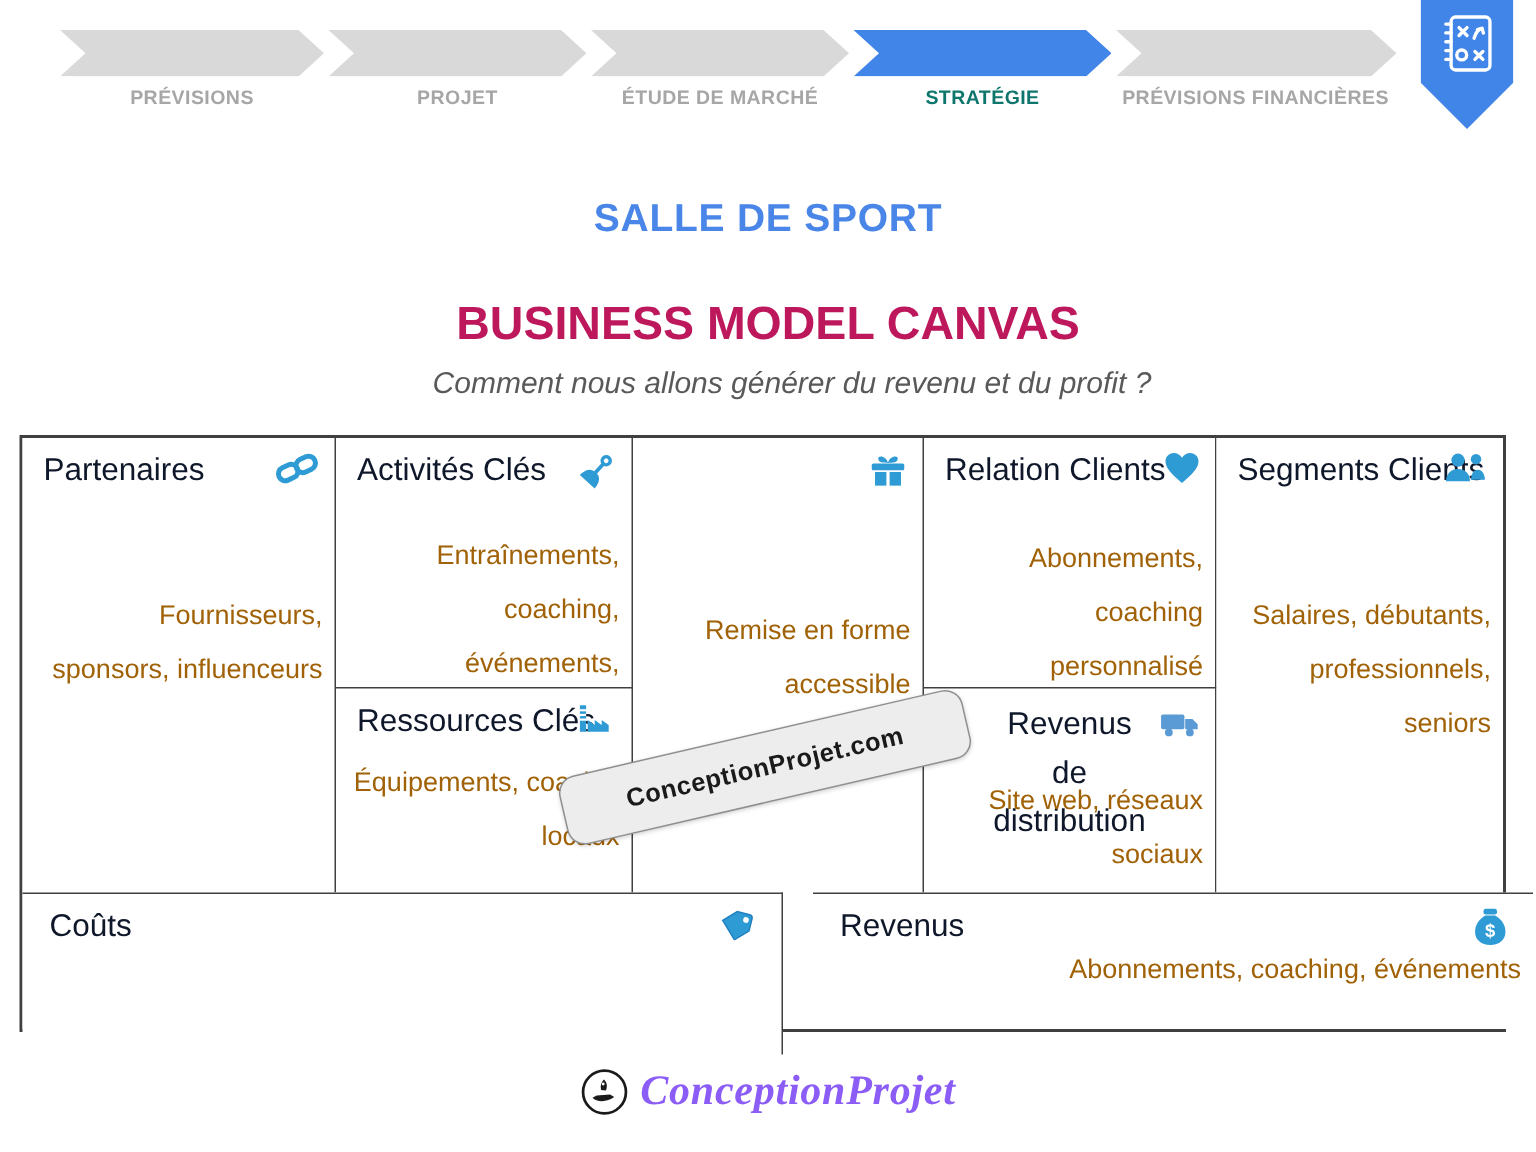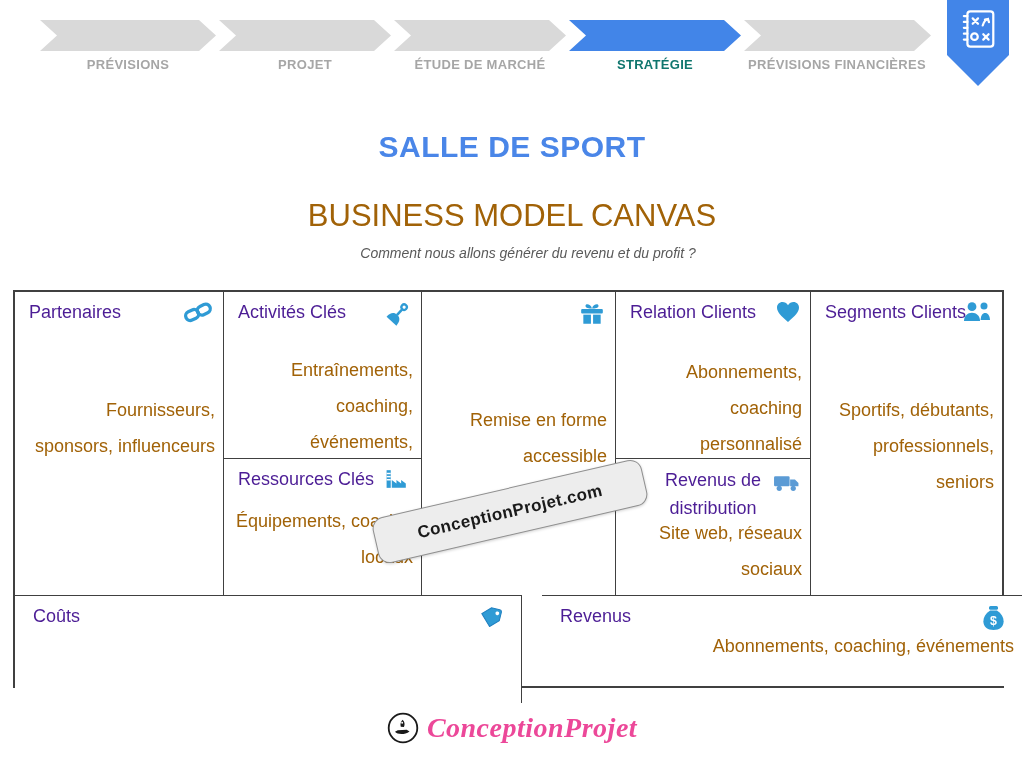--- a/index.html
+++ b/index.html
@@ -15,50 +15,50 @@
     font-size:13px; font-weight:bold; color:#a6a6a6; letter-spacing:.3px; }
   .step-label.active { color:#0f766e; }
 
   
   .badge { position:absolute; left:947px; top:0; width:62px; height:86px; background:#4285e8;
     clip-path: polygon(0 0, 100% 0, 100% 64%, 50% 100%, 0 64%); }
   .badge svg { position:absolute; left:13px; top:9px; }
 
   
   .title-main { position:absolute; left:0; top:130px; width:1024px; text-align:center;
-    font-size:30px; font-weight:bold; color:#4a86e8; letter-spacing:.5px; }
+    font-size:26px; font-weight:bold; color:#4a86e8; letter-spacing:.5px; }
   .title-sub { position:absolute; left:0; top:198px; width:1024px; text-align:center;
-    font-size:31px; font-weight:normal; color:#a16207; }
+    font-size:31px; font-weight:bold; color:#be185d; }
   .tagline { position:absolute; left:0; top:245px; width:1024px; text-align:center;
-    font-size:14px; font-style:italic; color:#595959;padding-left:32px; }
+    font-size:20px; font-style:italic; color:#595959;padding-left:32px; }
 
   
   .canvas { position:absolute; left:13px; top:290px; width:991px; height:398px;
     border:2px solid #404040; background:#fff; }
   .cell { position:absolute; background:#fff; }
   .bR { border-right:1.6px solid #404040; }
   .bT { border-top:1.6px solid #404040; }
-  .cell-title { position:absolute; top:10px; left:14px; font-size:18px; color:#4c1d95; }
+  .cell-title { position:absolute; top:10px; left:14px; font-size:21px; color:#0f172a; }
   .cell-title.center { left:0; width:100%; text-align:center; line-height:1.55; }
   .cell-icon { position:absolute; top:9px; right:10px; }
   .cell-body { position:absolute; left:0; width:100%; text-align:right;
     font-size:18px; color:#a16207; line-height:2; padding:0 8px; }
 
   
   .watermark { position:absolute; left:372px; top:488px; width:276px; height:47px;
     background:#ededed; border:1.5px solid #8f8f8f; border-radius:12px;
     transform:rotate(-13deg); z-index:6; display:flex; align-items:center; justify-content:center;
     box-shadow:0 1px 3px rgba(0,0,0,.18); }
   .watermark span { font-size:17px; font-weight:bold; color:#1a1a1a; letter-spacing:.4px; }
 
   
   .footer { position:absolute; left:0; top:712px; width:1024px; display:flex;
     align-items:center; justify-content:center; gap:8px; }
   .brand-text { font-family:"Liberation Serif", serif; font-style:italic; font-weight:bold;
-    font-size:28px; color:#ec4899; letter-spacing:.5px; }
+    font-size:28px; color:#8b5cf6; letter-spacing:.5px; }
 </style>
 </head>
 <body>
 
 <div class="page">
 
   <div class="chevron" style="left:40px;width:176px"></div>
   <div class="chevron" style="left:219px;width:172px"></div>
   <div class="chevron" style="left:394px;width:172px"></div>
   <div class="chevron active" style="left:569px;width:172px"></div>
@@ -170,21 +170,21 @@
     <div class="cell" style="left:796px;top:0;width:191px;height:303px">
       <div class="cell-title">Segments Clients</div>
       <svg class="cell-icon" width="30" height="21" viewBox="0 0 30 20">
         <g fill="#2f9bd5">
           <circle cx="10" cy="5.2" r="4.4"></circle>
           <path d="M2 19.4 c0-5.2 3.6-8.2 8-8.2 s8 3 8 8.2z"></path>
           <circle cx="22" cy="4.6" r="3.5"></circle>
           <path d="M18.6 18.4 c.4-4.6 1.8-6.8 4.6-6.8 2.6 0 4.4 2.2 4.8 6.8z"></path>
         </g>
       </svg>
-      <div class="cell-body" style="top:100px">Sportifs, débutants, professionnels, seniors</div>
+      <div class="cell-body" style="top:100px">Salaires, débutants, professionnels, seniors</div>
     </div>
 
     <div class="cell bR bT" style="left:0;top:303px;width:507px;height:108px">
       <div class="cell-title" style="left:18px">Coûts</div>
       <svg class="cell-icon" style="right:16px" width="27" height="22" viewBox="0 0 26 22">
         <g transform="rotate(14 13 11)">
           <path d="M3 11 L11 3 h8.5 a2.2 2.2 0 0 1 2.2 2.2 V13.7 l-8 8z" fill="#2f9bd5" stroke="#1f7fc0" stroke-width="1"></path>
           <circle cx="18" cy="7" r="1.9" fill="#fff"></circle>
         </g>
       </svg>

